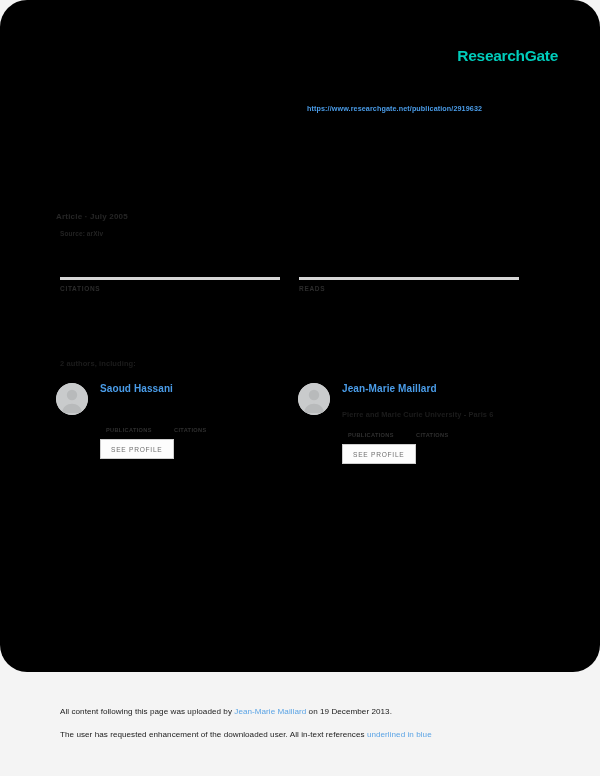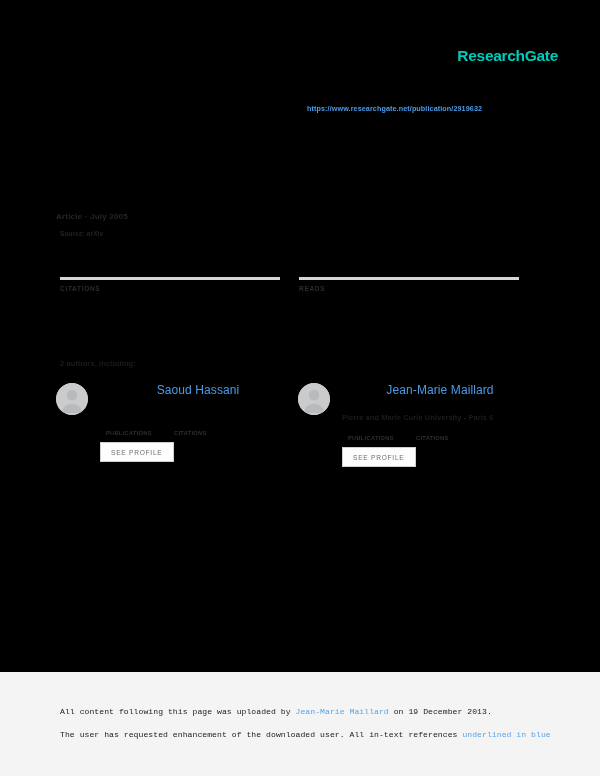--- a/index.html
+++ b/index.html
@@ -14,20 +14,21 @@
   }
 
   
   .cover {
     position: absolute;
     left: 0; top: 0;
     width: 600px;
     height: 672px;
     background: #000000;
     overflow: hidden;
+    border-radius: 27px;
   }
 
   .rg-logo {
     position: absolute;
     right: 42px;
     top: 47px;
     font-size: 15.5px;
     font-weight: bold;
     letter-spacing: -0.3px;
     color: #00ccbb;
@@ -132,26 +133,25 @@
     width: 32px; height: 32px;
     border-radius: 50%;
     background: #c9cbcc;
     overflow: hidden;
   }
   .avatar svg { display: block; }
 
   .author-body { margin-left: 44px; }
 
   .author-name {
-    font-size: 12px;
-    font-weight: normal;
+    font-size: 10px;
+    font-weight: bold;
     color: #4a9ce8;
     white-space: nowrap;
     letter-spacing: 0.1px;
-    text-align: center;
   }
 
   .author-affil {
     font-size: 7.4px;
     font-weight: bold;
     color: #1c1c1c;
     margin-top: 16px;
     white-space: nowrap;
     letter-spacing: 0.1px;
     min-height: 4px;
@@ -190,21 +190,20 @@
     cursor: pointer;
   }
 
   
   .footer {
     position: absolute;
     left: 0; top: 672px;
     width: 564px;
     height: 104px;
     background: #f4f4f4;
-    font-family: Liberation Mono, monospace;
   }
   .footer-line {
     position: absolute;
     left: 60px;
     font-size: 8.1px;
     color: #1a1a1a;
     letter-spacing: 0.05px;
     white-space: nowrap;
   }
   .footer-line.l1 { top: 35px; }

